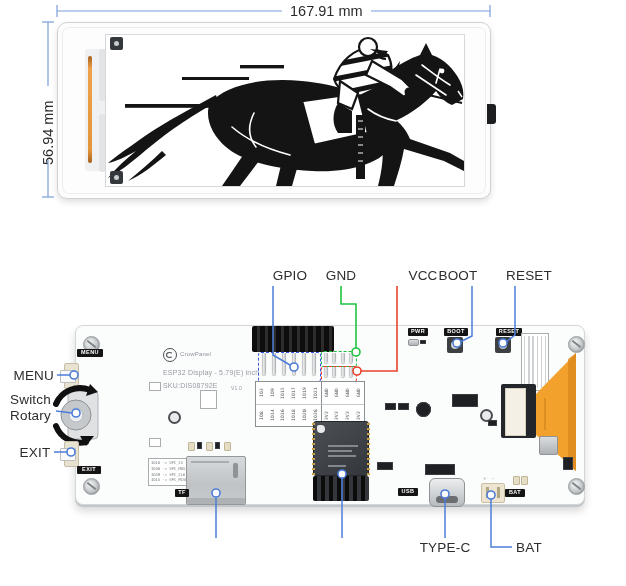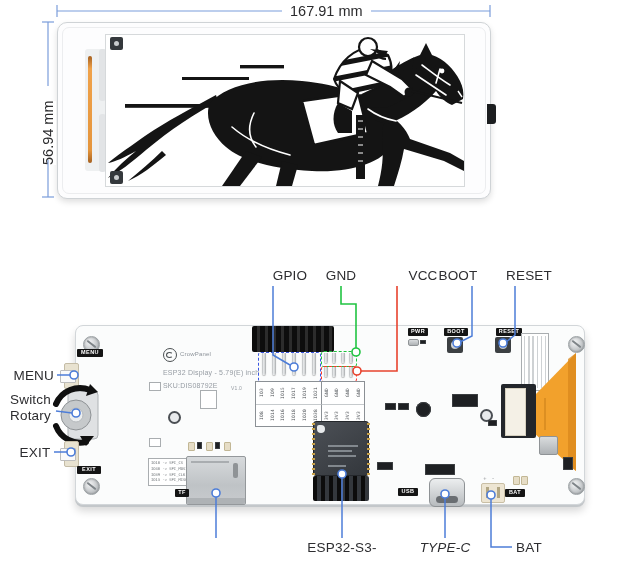--- a/index.html
+++ b/index.html
@@ -406,16 +406,15 @@
   <div class="lbl ctr" style="left:320px;top:268px;width:42px;">GND</div>
   <div class="lbl ctr" style="left:376px;top:268px;width:42px;margin-left:26px;">VCC</div>
   <div class="lbl ctr" style="left:430px;top:268px;width:56px;">BOOT</div>
   <div class="lbl ctr" style="left:497px;top:268px;width:64px;">RESET</div>
 
   <div class="lbl rgt" style="left:10px;top:368px;width:44px;">MENU</div>
   <div class="lbl" style="left:10px;top:392px;width:50px;">Switch</div>
   <div class="lbl" style="left:10px;top:408px;width:50px;">Rotary</div>
   <div class="lbl ctr" style="left:16px;top:445px;width:38px;">EXIT</div>
 
-  <div class="lbl ctr" style="left:292px;top:540px;width:100px;">ESP32-S3-</div>
-  <div class="lbl ctr" style="left:405px;top:540px;width:80px;font-style:italic;">TYPE-C</div>
+  <div class="lbl ctr" style="left:405px;top:540px;width:80px;">TYPE-C</div>
   <div class="lbl" style="left:516px;top:540px;width:40px;">BAT</div>
 </div>
 
 </body></html>

